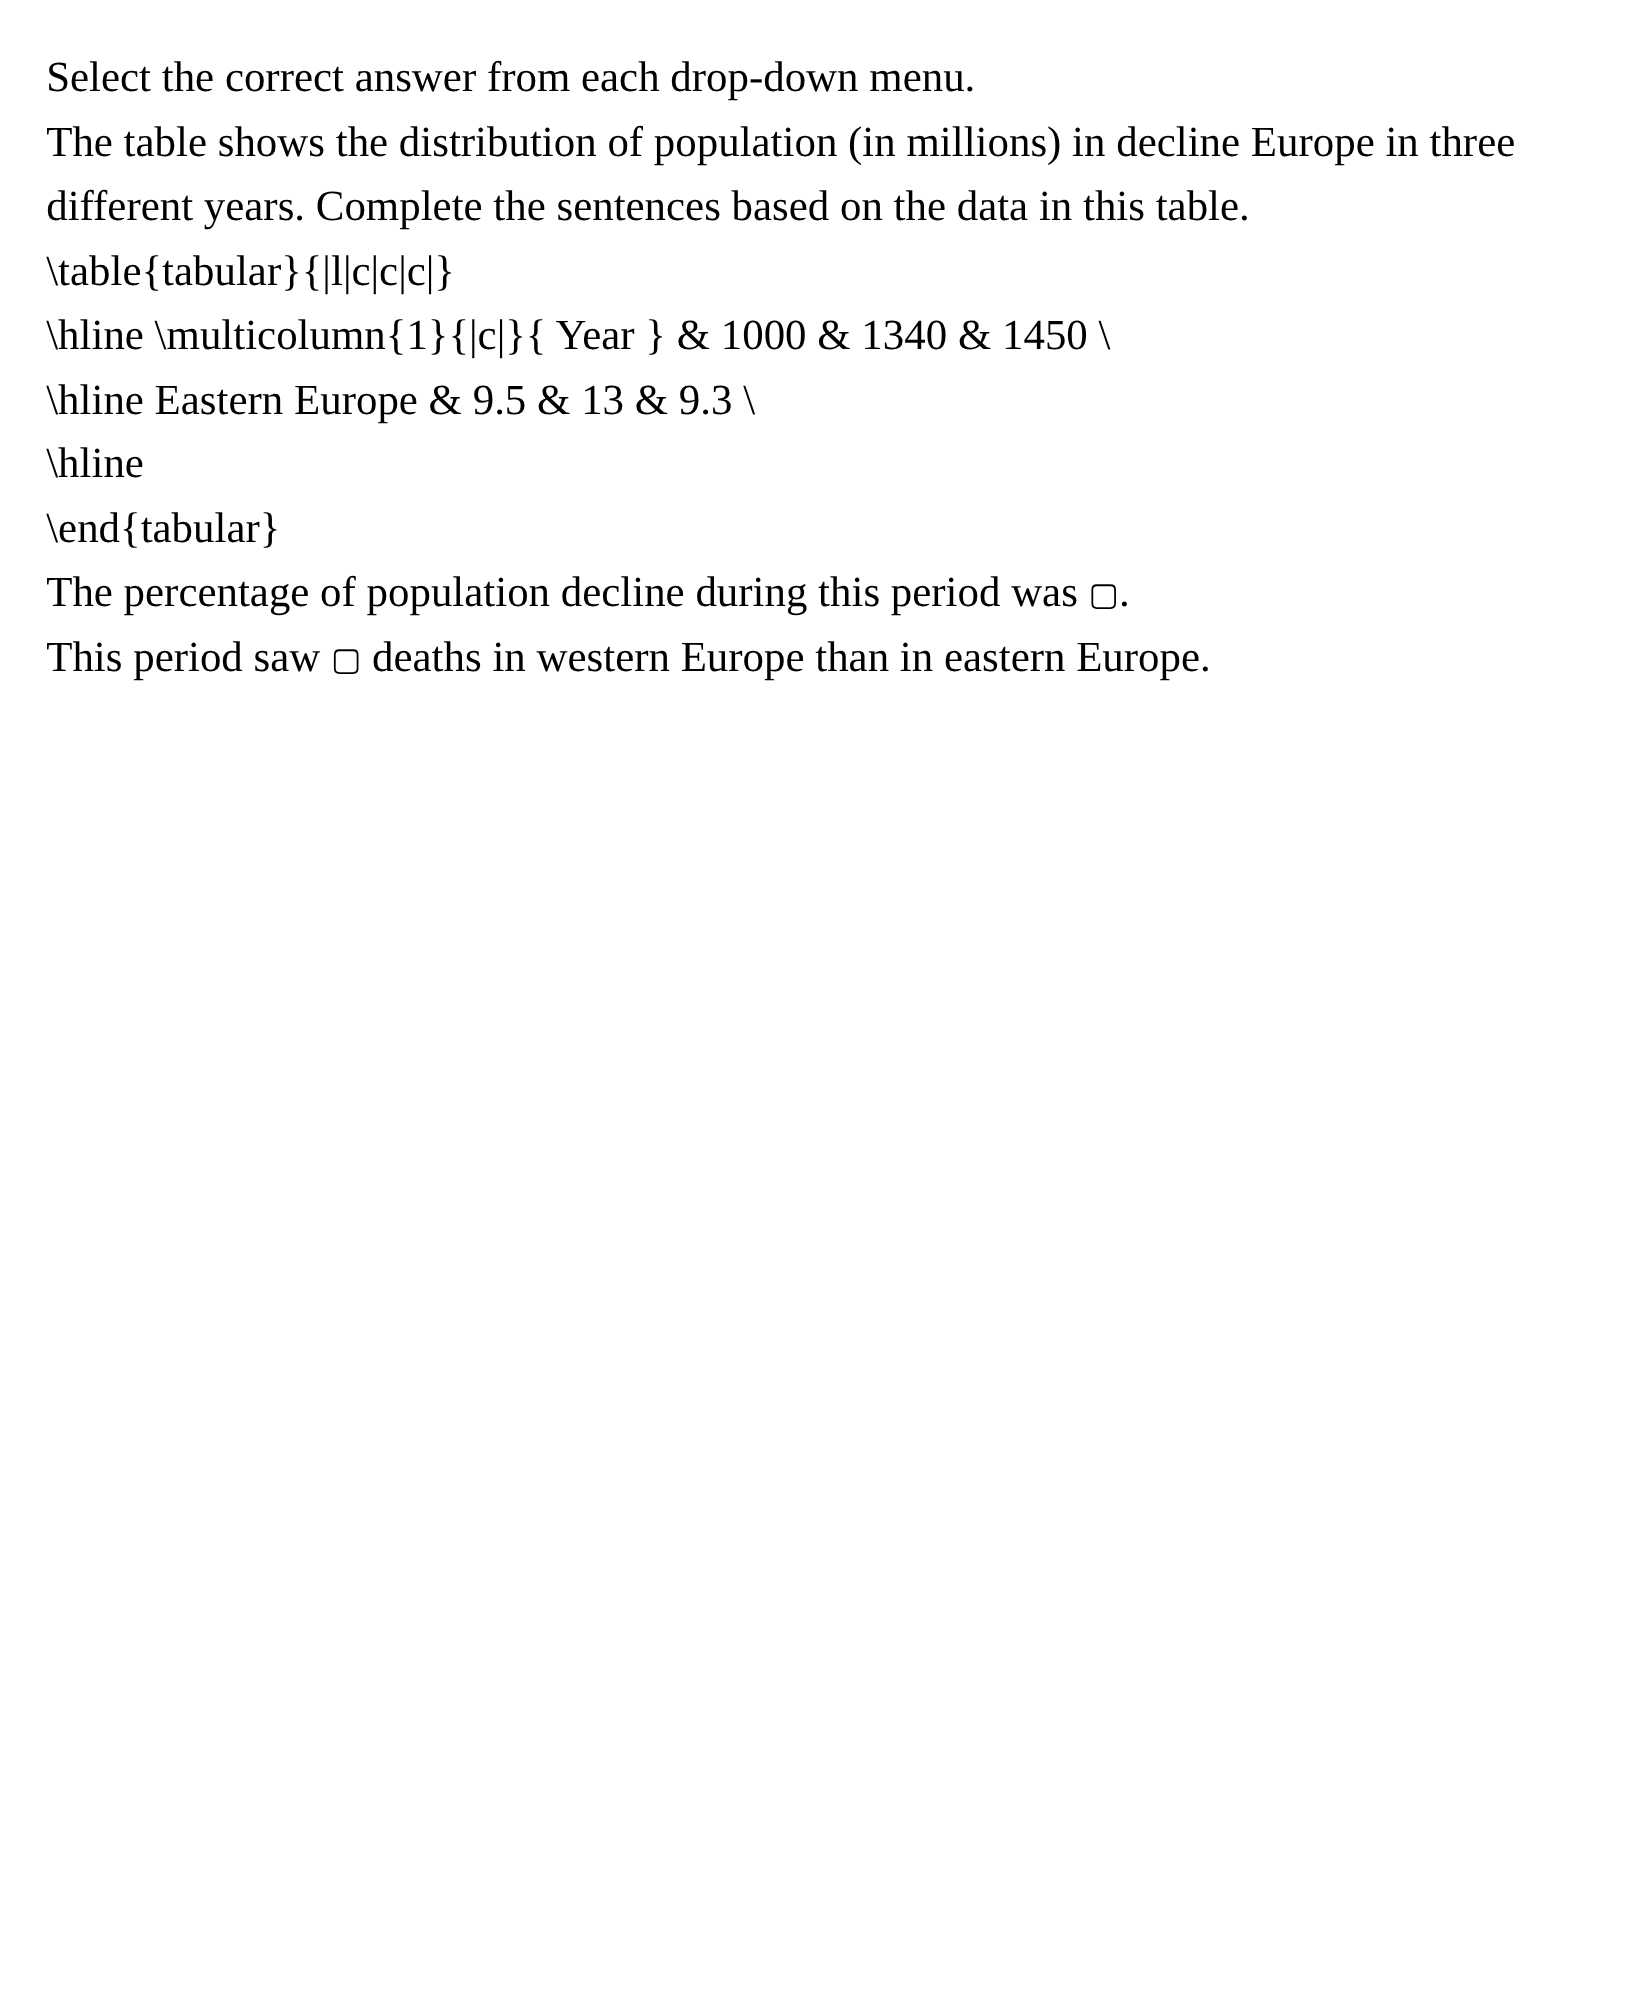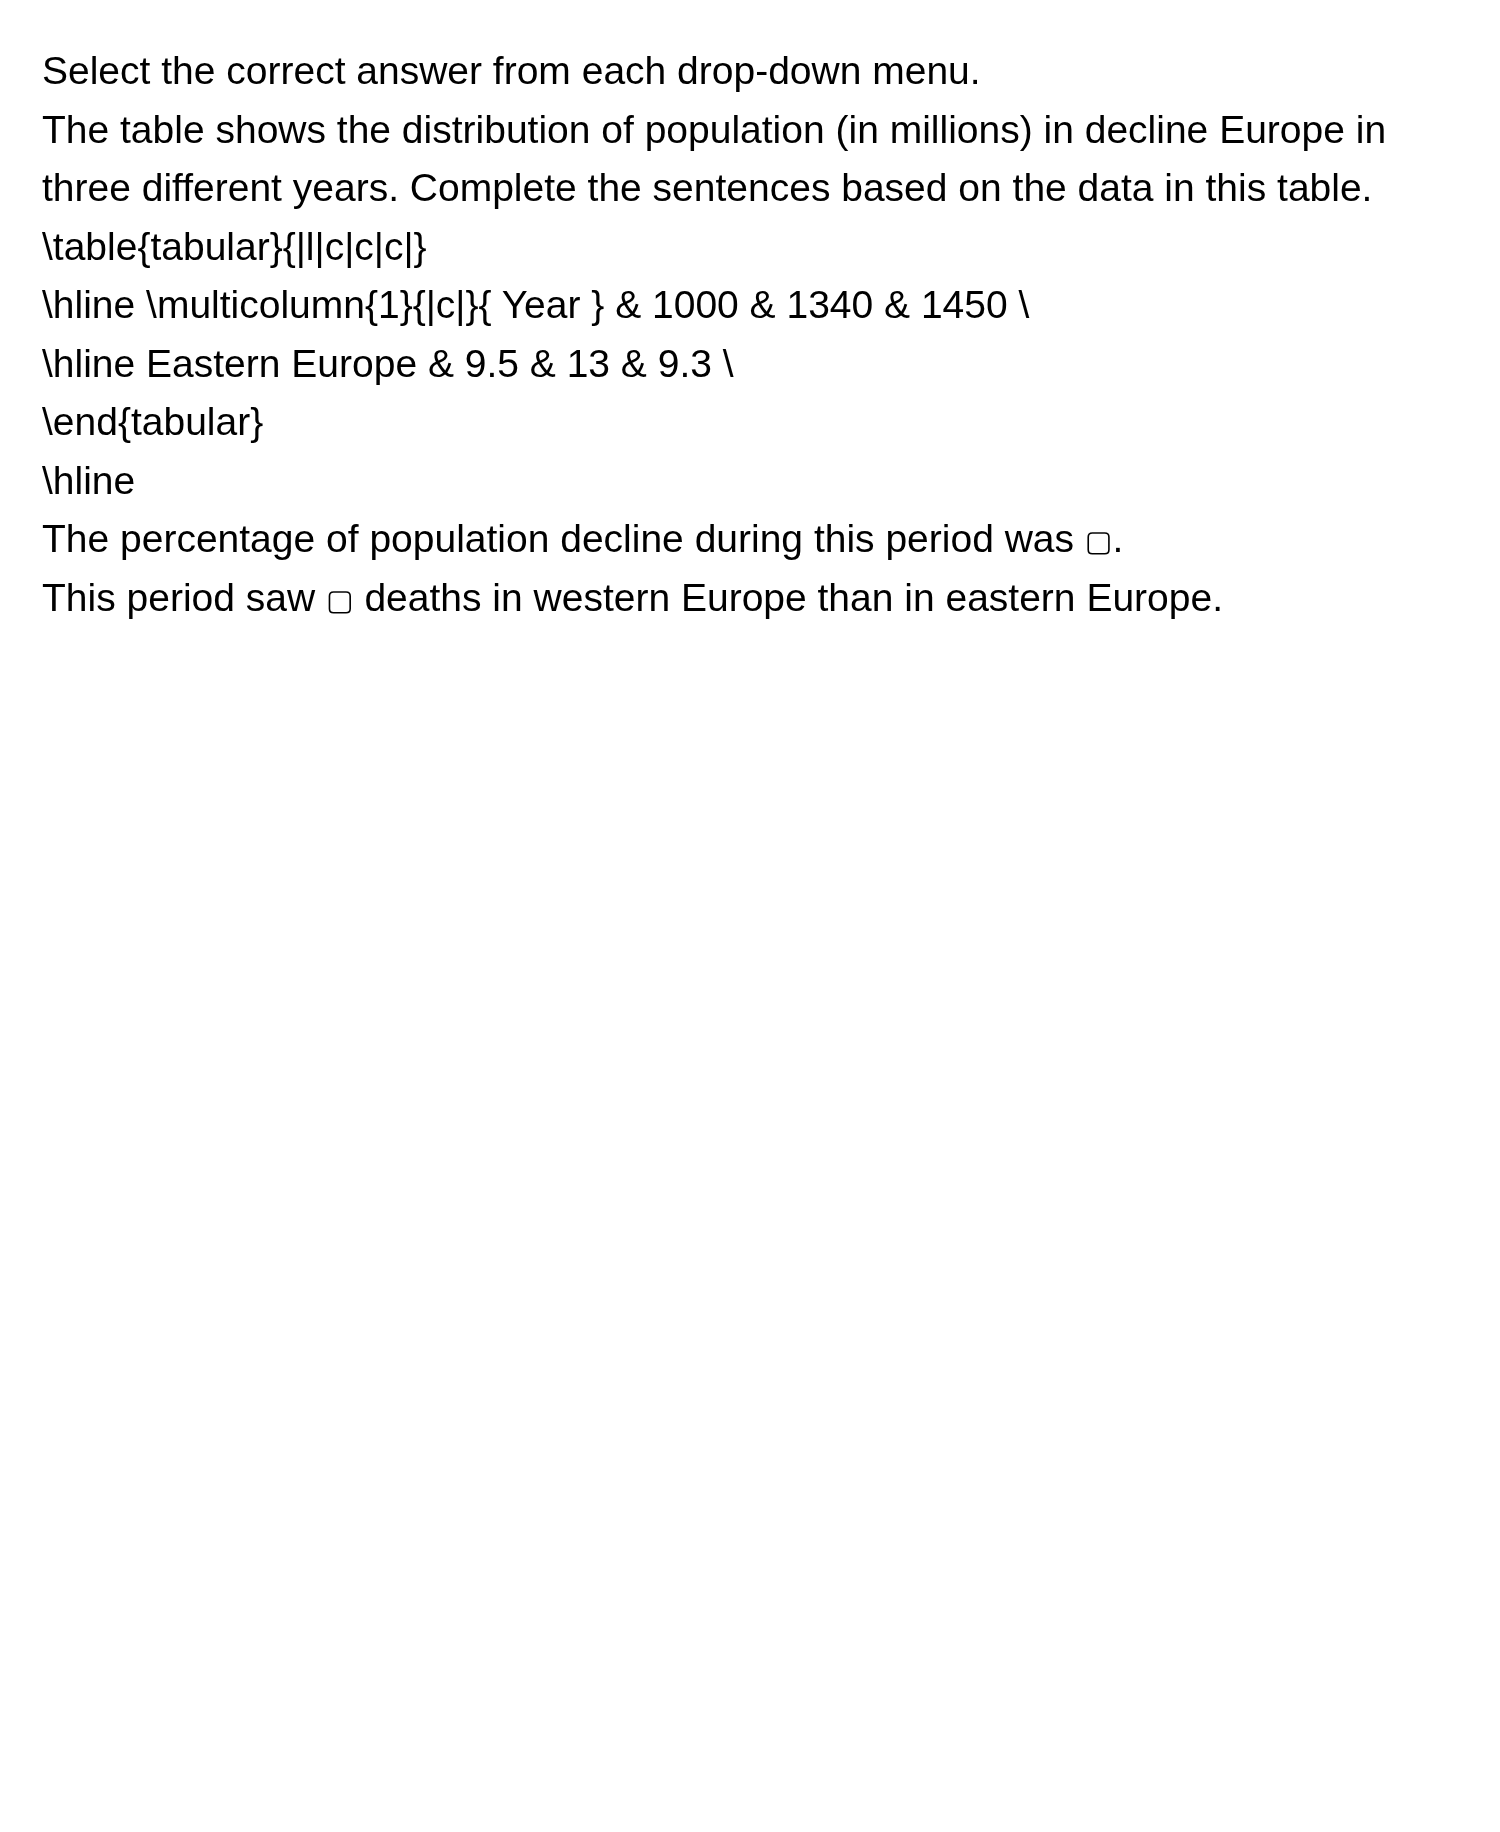--- a/index.html
+++ b/index.html
@@ -15,20 +15,21 @@
       line-height: 1.5;
       color: #000000;
       width: 1500px;
     }
     .question-container {
       display: flex;
       flex-direction: column;
     }
     .paragraph-group {
       margin-bottom: 0;
+      font-family: Liberation Serif, serif;
     }
     .dropdown-placeholder {
       display: inline-block;
       font-size: 0.75em;
       vertical-align: middle;
       line-height: 1;
     }
   </style>
 </head>
 <body>
@@ -40,22 +41,22 @@
   </div>
 
   <div class="paragraph-group">
     <span>The table shows the distribution of population (in millions) in decline Europe in three different years. Complete the sentences based on the data in this table.</span>
   </div>
 
   <div class="paragraph-group">
     <div>\table{tabular}{|l|c|c|c|}</div>
     <div>\hline \multicolumn{1}{|c|}{ Year } &amp; 1000 &amp; 1340 &amp; 1450 \</div>
     <div>\hline Eastern Europe &amp; 9.5 &amp; 13 &amp; 9.3 \</div>
+    <div>\hline</div>
     <div>\end{tabular}</div>
-    <div>\hline</div>
   </div>
 
   <div class="paragraph-group">
     <span>The percentage of population decline during this period was </span><span class="dropdown-placeholder">▢</span><span>.</span>
   </div>
 
   <div class="paragraph-group">
     <span>This period saw </span><span class="dropdown-placeholder">▢</span><span> deaths in western Europe than in eastern Europe.</span>
   </div>
 

